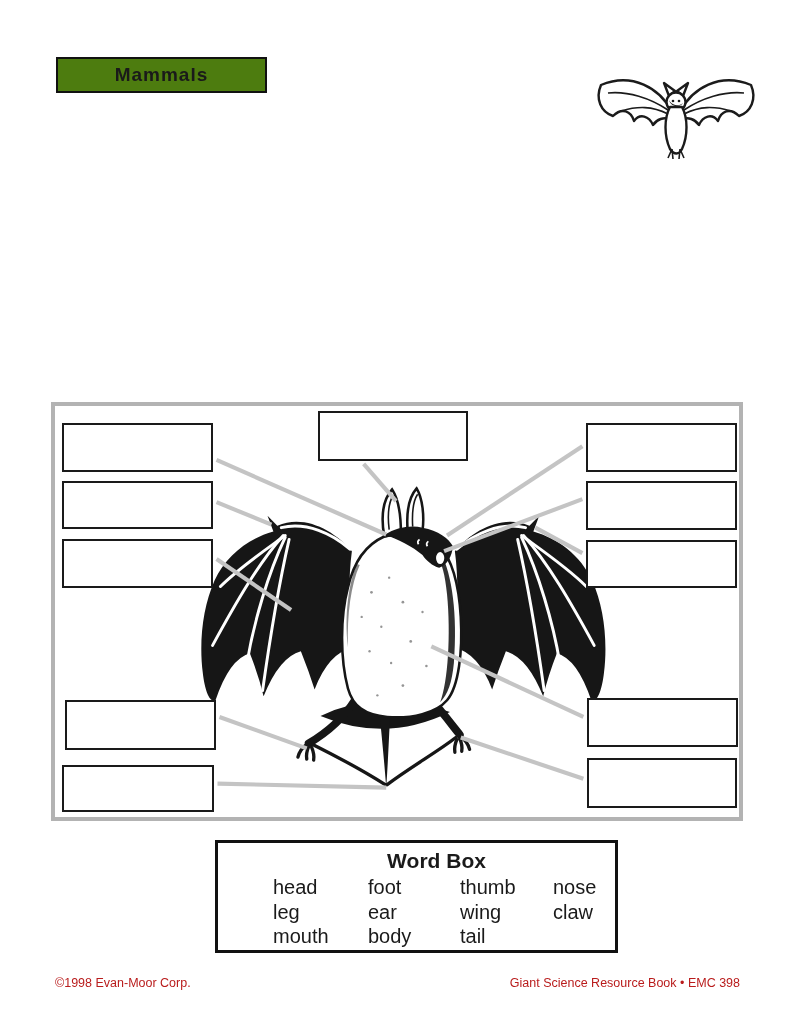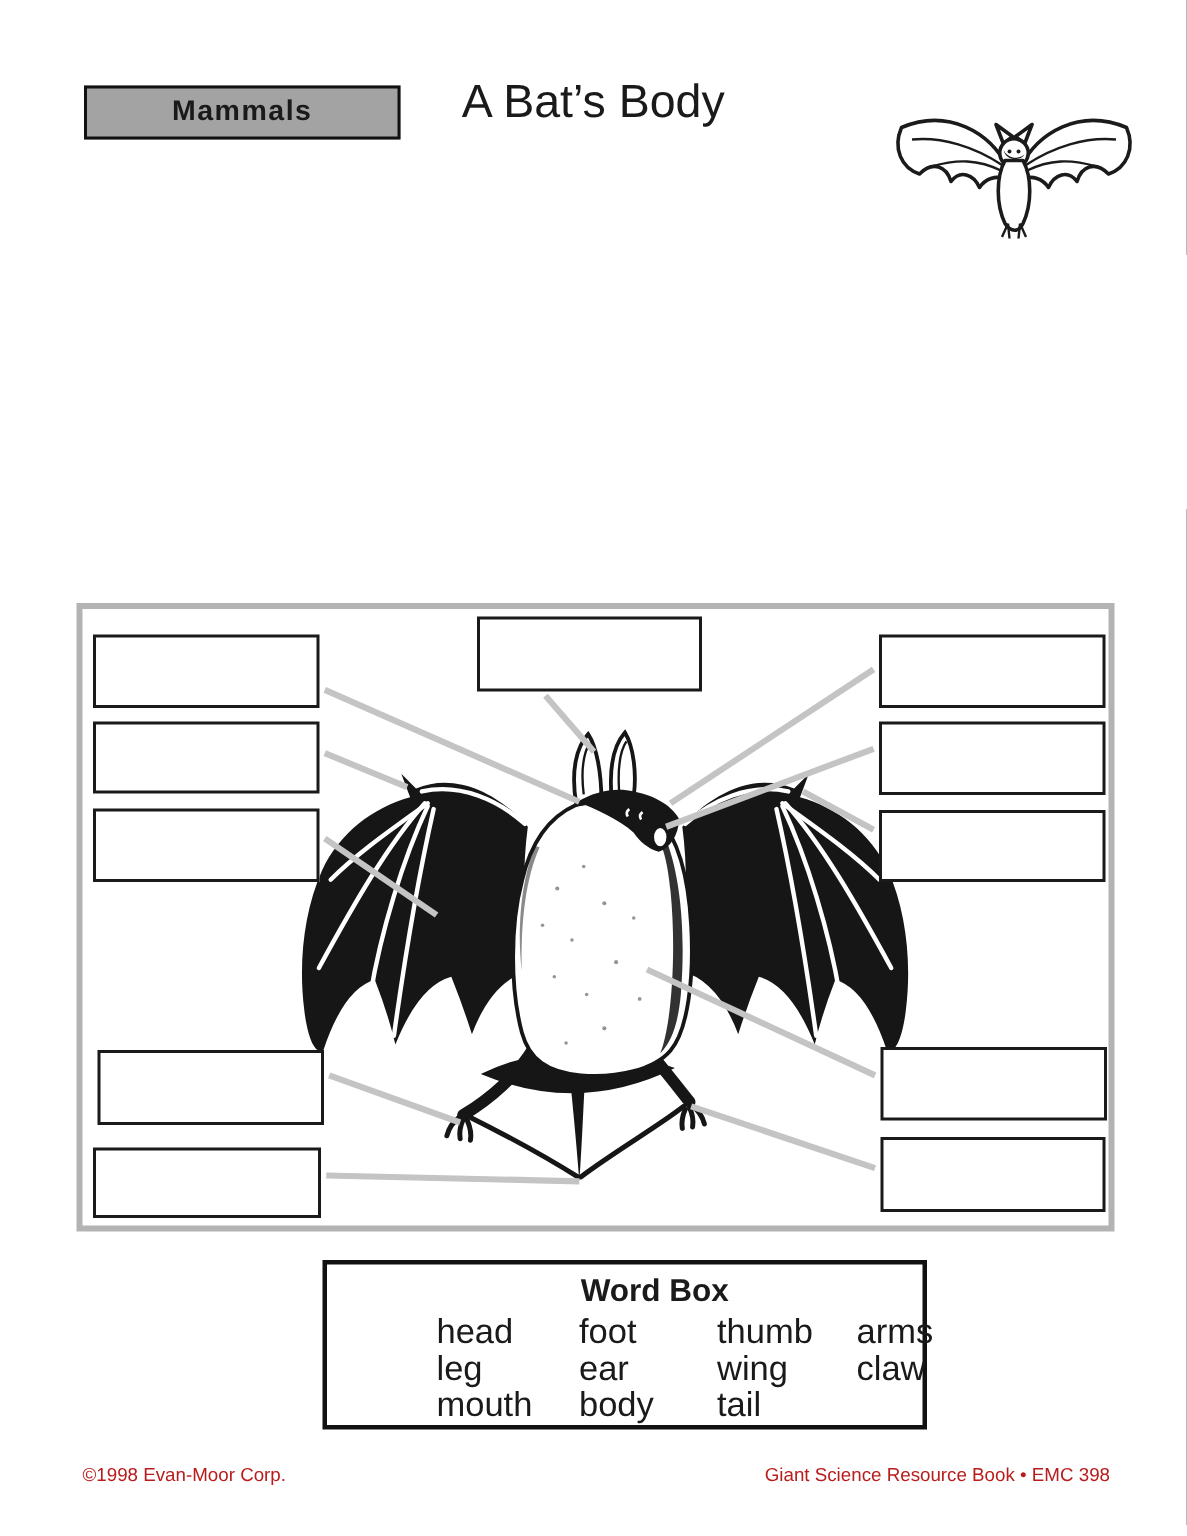--- a/index.html
+++ b/index.html
@@ -4,21 +4,21 @@
 <style>
   html,body{margin:0;padding:0;background:#888;}
   .page{
     position:relative;width:791px;height:1024px;margin:0 auto;
     background:#ffffff;overflow:hidden;
     font-family:"Liberation Sans","DejaVu Sans",sans-serif;color:#1a1a1a;
   }
   
   .category-badge{
     position:absolute;left:56px;top:57px;width:207px;height:32px;
-    background:#a3a3a3;border:2px solid #111;
+    background:#4d7c0f;border:2px solid #111;
     display:flex;align-items:center;justify-content:center;
     font-weight:bold;font-size:19px;letter-spacing:1px;
   }
   .page-title{
     position:absolute;left:50%;top:50px;transform:translateX(-50%);
     font-size:31px;white-space:nowrap;
   }
   .bat-clipart{position:absolute;left:588px;top:60px;width:176px;height:104px;}
   
   .intro{position:absolute;left:59px;top:112px;width:710px;}
@@ -38,40 +38,39 @@
   
   .word-box{
     position:absolute;left:215px;top:840px;width:357px;height:107px;
     border:3px solid #111;background:#fff;padding-left:40px;
   }
   .word-box-title{
     text-align:center;font-weight:bold;font-size:21px;margin-top:6px;
   }
   .word-grid{
     display:grid;grid-template-columns:95px 92px 93px auto;
-    padding:2px 0 0 15px;font-size:23px;line-height:24.5px;margin-left:18px;
+    padding:2px 0 0 15px;font-size:20px;line-height:24.5px;
   }
   
   .footer{
     position:absolute;left:55px;top:976px;width:685px;height:18px;
     font-size:12.5px;color:#b91c1c;
   }
   .footer .fl{position:absolute;left:0;top:0;}
   .footer .fc{position:absolute;left:0;right:0;top:0;text-align:center;}
   .footer .fr{position:absolute;right:0;top:0;}
 </style>
 </head>
 <body>
 
 <div class="page">
 
   <div class="category-badge">
     <span>Mammals</span>
   </div>
-  <div class="page-title">A Bat’s Body</div>
 
   <svg class="bat-clipart" viewBox="0 0 176 104">
     <g stroke="#1b1b1b" stroke-width="2.4" fill="#ffffff" stroke-linejoin="round">
       <path d="M84,52 C72,28 44,12 13,25 C7,39 13,52 25,56 C34,47 43,51 46,61 C52,53 61,56 65,65 C69,59 76,57 81,59 Z"></path>
       <path d="M92,52 C104,28 132,12 163,25 C169,39 163,52 151,56 C142,47 133,51 130,61 C124,53 115,56 111,65 C107,59 100,57 95,59 Z"></path>
       <path d="M81,36 L76,23 L87,31 Z"></path>
       <path d="M95,36 L100,23 L89,31 Z"></path>
       <circle cx="88" cy="42" r="9.5"></circle>
       <path d="M82,47 C76,58 76,76 82,89 C86,95 91,95 94,89 C100,76 100,58 94,47 Z"></path>
     </g>
@@ -194,21 +193,21 @@
   <div class="answer-box" style="left:62px;  top:765px; width:148px; height:43px;"></div>
   <div class="answer-box" style="left:587px; top:698px; width:147px; height:45px;"></div>
   <div class="answer-box" style="left:587px; top:758px; width:146px; height:46px;"></div>
 
   <div class="word-box">
     <div class="word-box-title">Word Box</div>
     <div class="word-grid">
       <span>head</span>
       <span>foot</span>
       <span>thumb</span>
-      <span>arms</span>
+      <span>nose</span>
       <span>leg</span>
       <span>ear</span>
       <span>wing</span>
       <span>claw</span>
       <span>mouth</span>
       <span>body</span>
       <span>tail</span>
     </div>
   </div>
 

